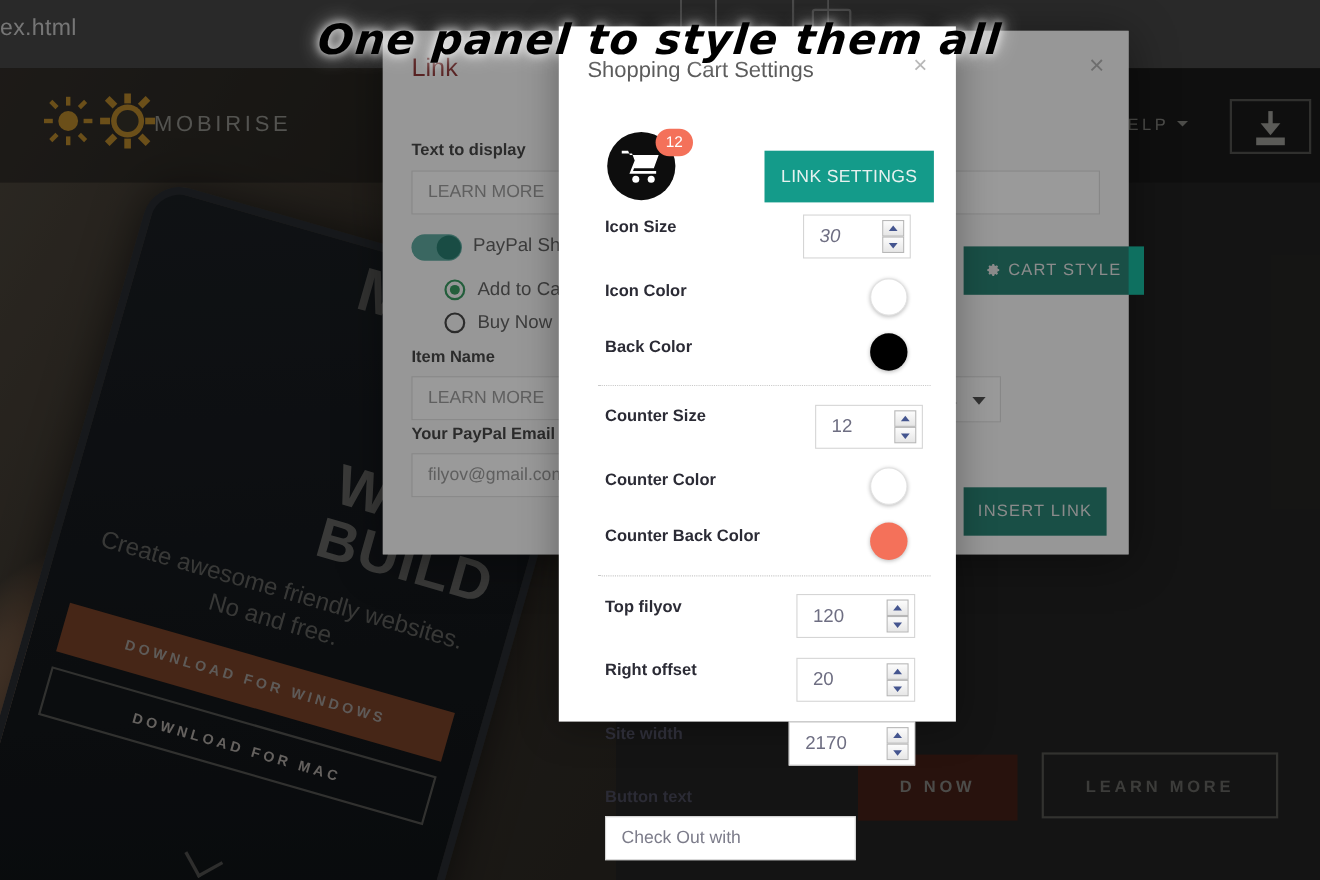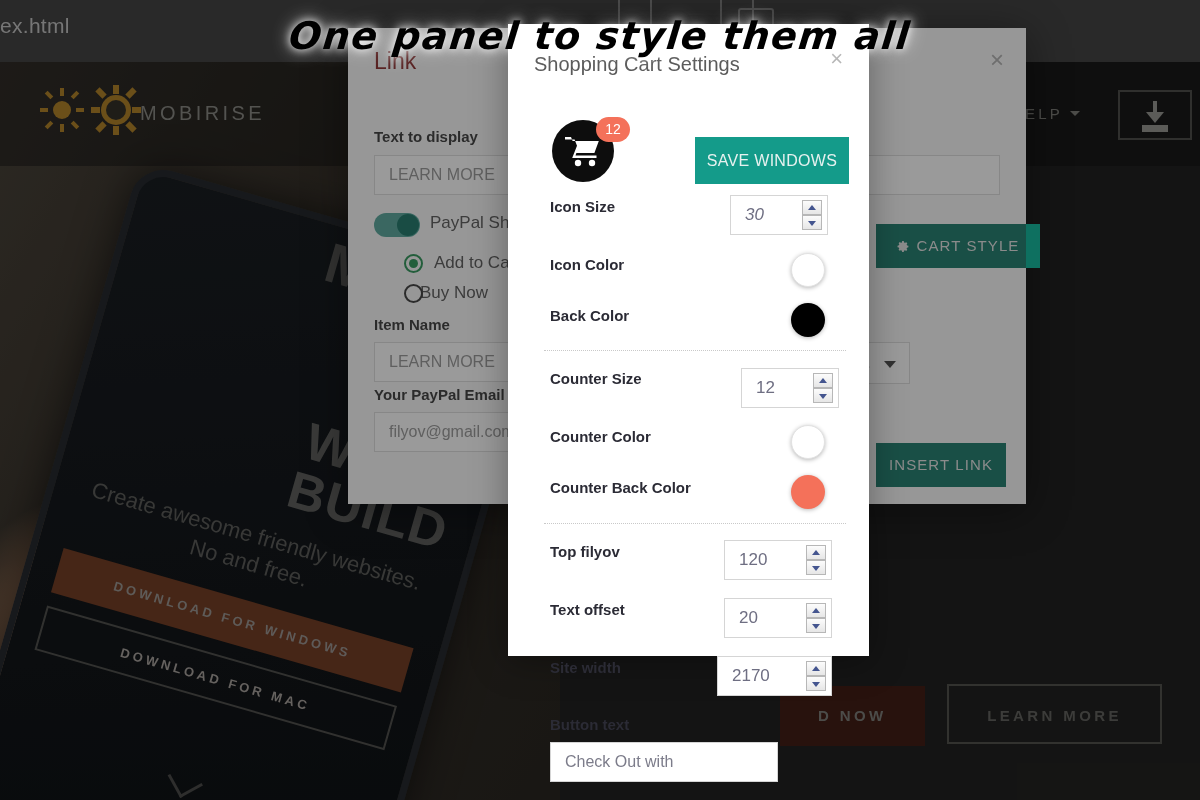--- a/index.html
+++ b/index.html
@@ -395,21 +395,21 @@
 
     <div class="toggle">
         <div class="knob"></div>
       </div>
     <div class="toggle-label">PayPal Shop</div>
 
     <div class="radio-row" style="left:56px; top:225px; padding-left:30px;">
       <span class="radio on"></span>
       <span>Add to Cart</span>
     </div>
-    <div class="radio-row" style="left:56px; top:255px; padding-left:16px;">
+    <div class="radio-row" style="left:56px; top:255px; padding-left:30px;">
       <span class="radio"></span>
       <span>Buy Now</span>
     </div>
 
     <div class="ld-label" style="left:26px; top:288px;">Item Name</div>
     <div class="ld-input" style="left:26px; top:314px; width:300px;">LEARN MORE</div>
 
     <div class="ld-label" style="left:26px; top:358px;">Your PayPal Email</div>
     <div class="ld-input" style="left:26px; top:384px; width:300px;">filyov@gmail.com</div>
 
@@ -439,21 +439,21 @@
 
     <div class="cart-avatar">
       <svg class="cart-glyph" viewBox="0 0 36 32">
         <path fill="#ffffff" d="M0 2h6l1.6 4h26.2l-4.4 12H11.4l-.9 2.4h21v2.6H7.2L12 10.8 9.6 4.6H0z"></path>
         <circle fill="#ffffff" cx="13" cy="28" r="3.2"></circle>
         <circle fill="#ffffff" cx="27" cy="28" r="3.2"></circle>
       </svg>
     </div>
     <div class="cart-badge">12</div>
 
-    <div class="save-btn">SAVE WINDOWS</div>
+    <div class="save-btn">LINK SETTINGS</div>
 
     <div class="row-label" style="top:174px;">Icon Size</div>
     <div class="spin" style="left:222px; top:171px; width:98px;font-style:italic;">
       <span class="val">30</span>
       <span class="btns">
         <span class="sb up">
             <i class="tri"></i>
           </span>
         <span class="sb dn">
             <i class="tri"></i>
@@ -496,21 +496,21 @@
       <span class="btns">
         <span class="sb up">
             <i class="tri"></i>
           </span>
         <span class="sb dn">
             <i class="tri"></i>
           </span>
       </span>
     </div>
 
-    <div class="row-label" style="top:577px;">Text offset</div>
+    <div class="row-label" style="top:577px;">Right offset</div>
     <div class="spin" style="left:216px; top:574px; width:108px;">
       <span class="val">20</span>
       <span class="btns">
         <span class="sb up">
             <i class="tri"></i>
           </span>
         <span class="sb dn">
             <i class="tri"></i>
           </span>
       </span>

